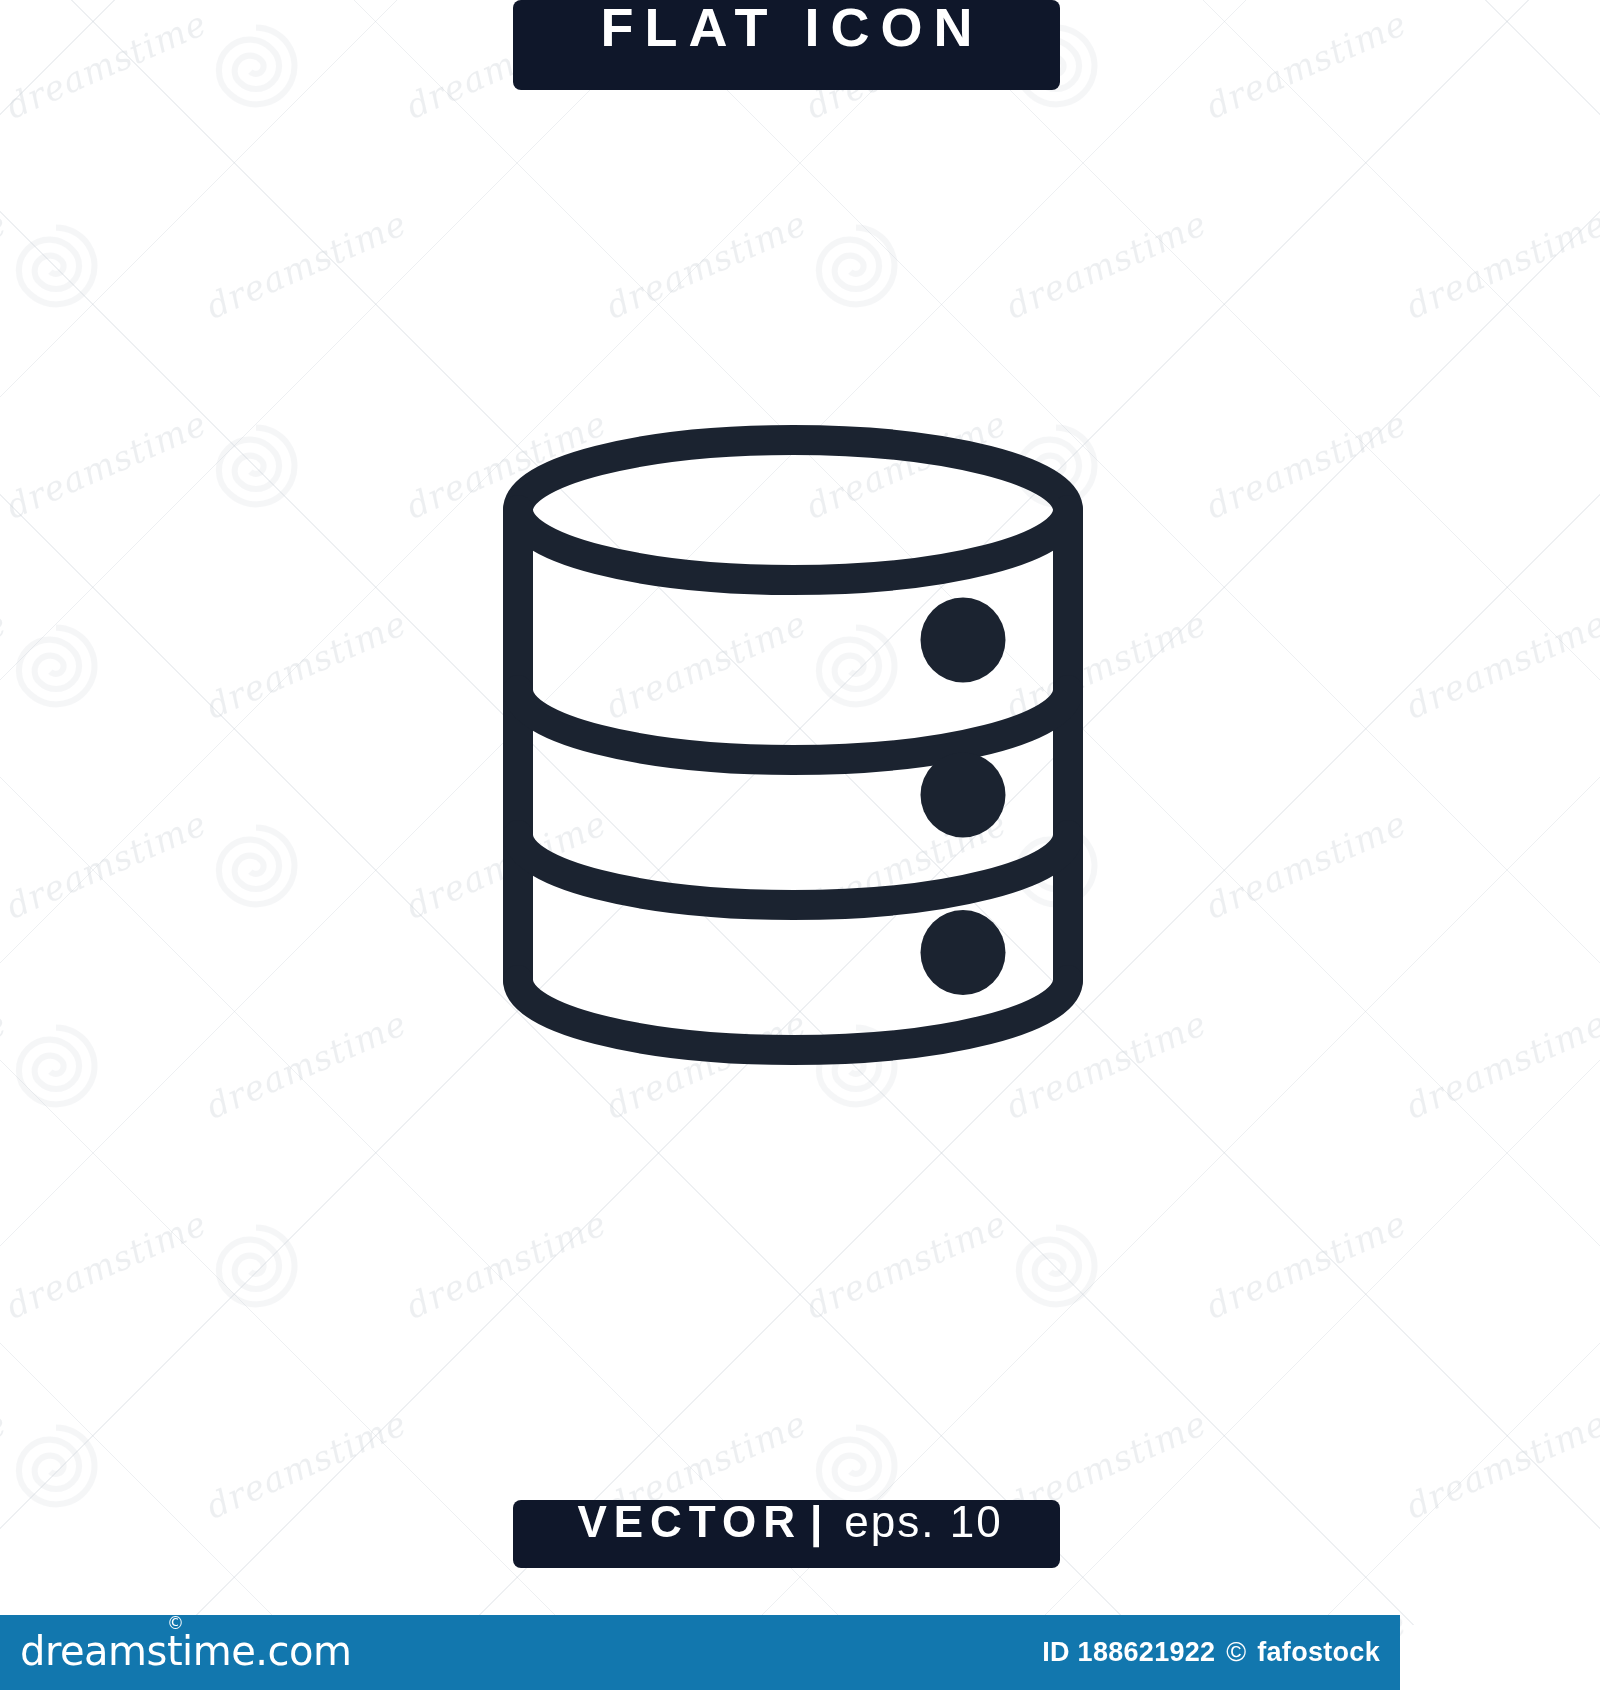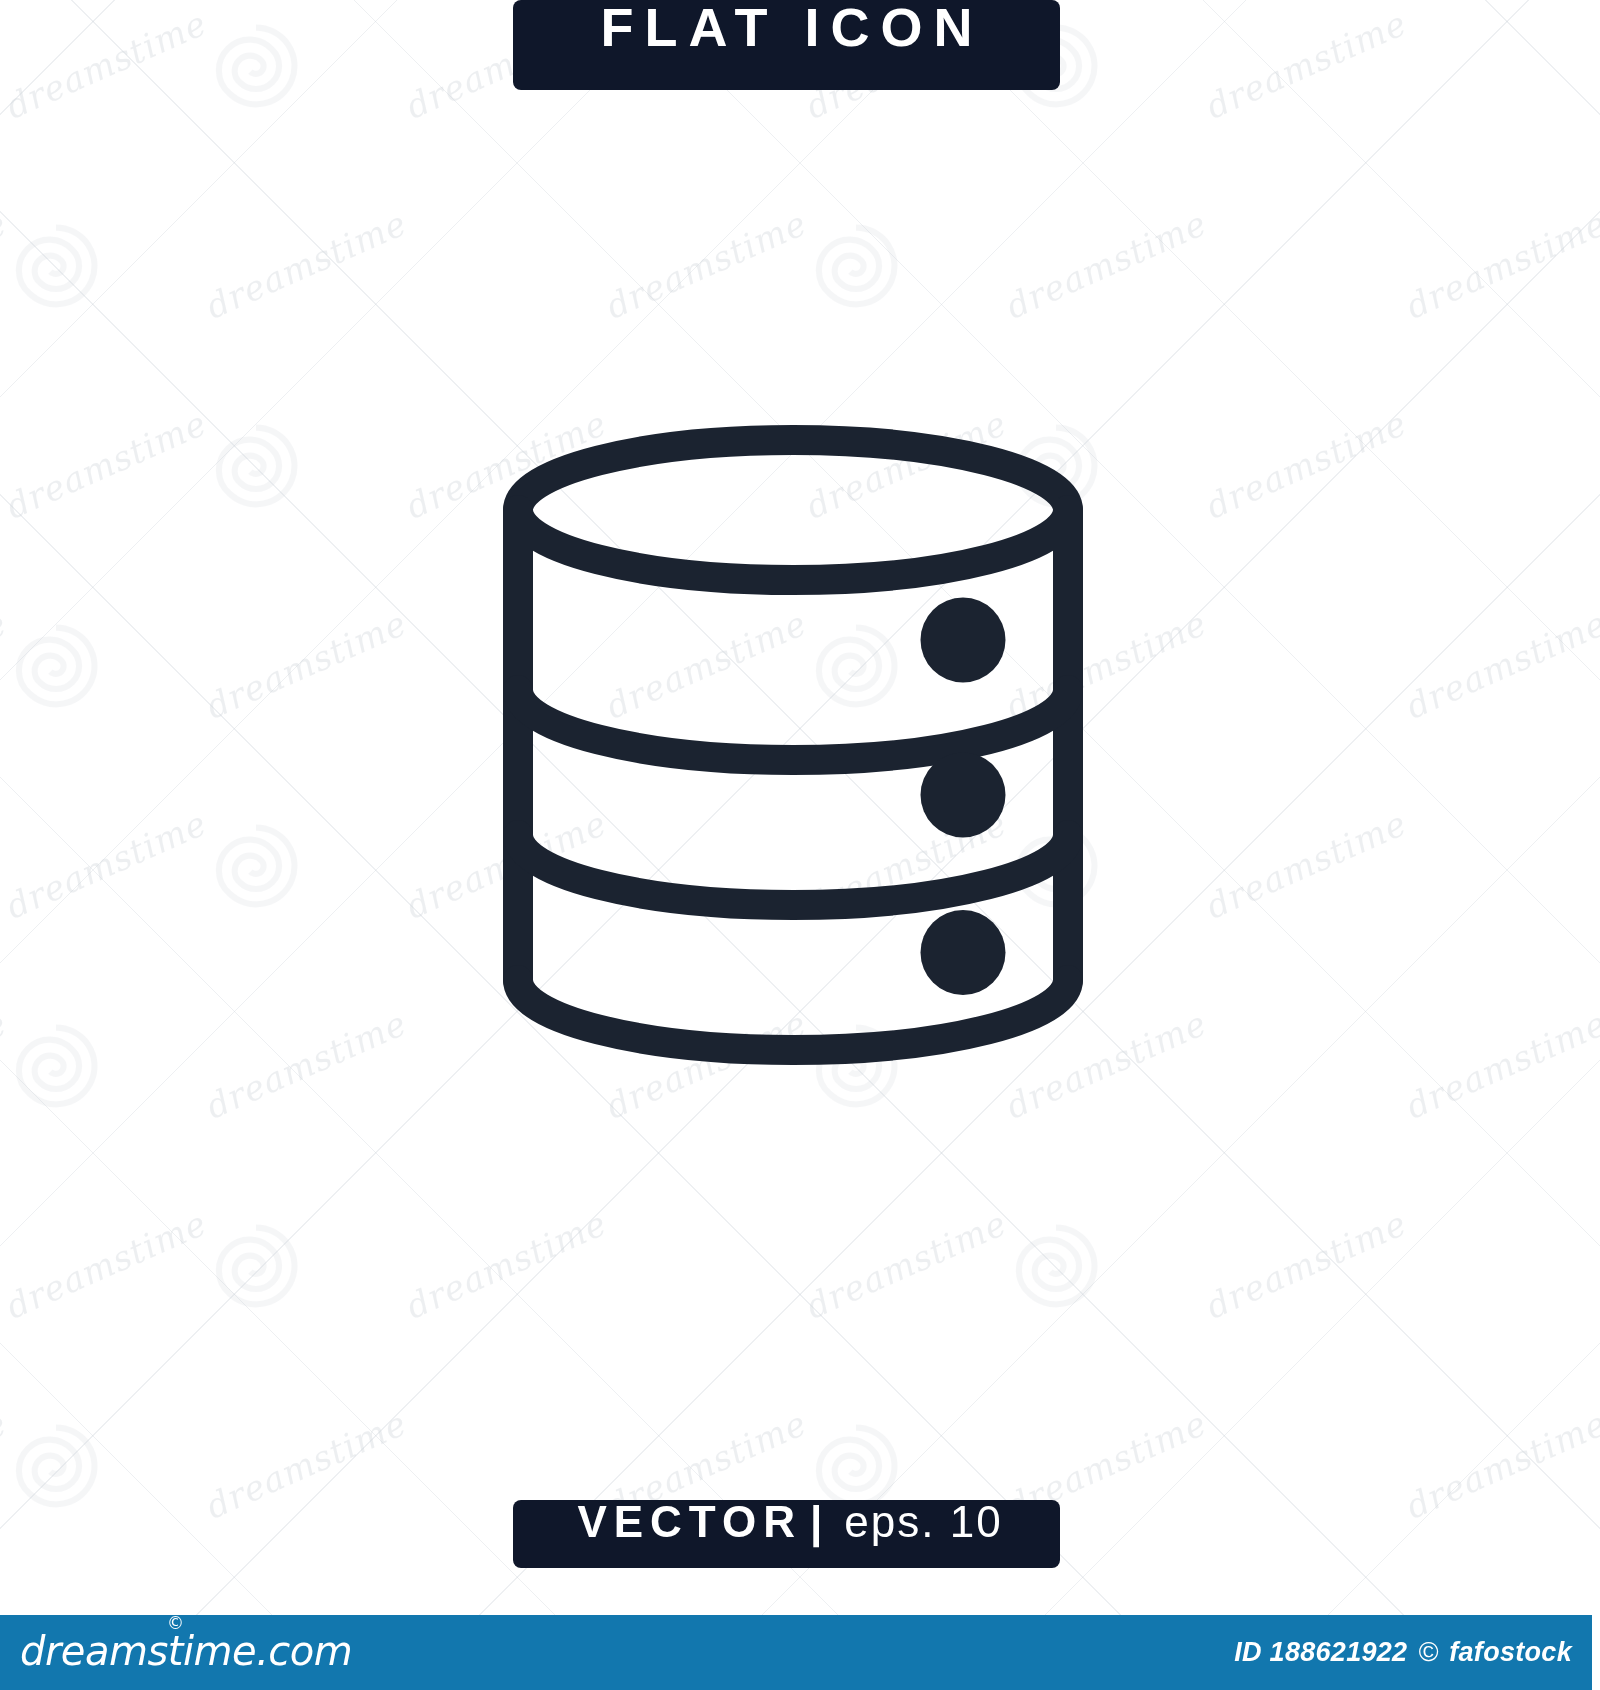--- a/index.html
+++ b/index.html
@@ -124,25 +124,24 @@
     top: 425px;
     width: 610px;
     height: 640px;
   }
 
   
   .footer {
     position: absolute;
     left: 0;
     top: 1615px;
-    width: 1592px;
+    width: 1400px;
     height: 75px;
     background: #1277ae;
     z-index: 6;
-    font-style: italic;
   }
   .footer-logo {
     position: absolute;
     left: 20px;
     top: 16px;
     color: #ffffff;
     font-family: "DejaVu Sans", sans-serif;
     font-size: 40px;
     letter-spacing: -0.5px;
     line-height: 1;

